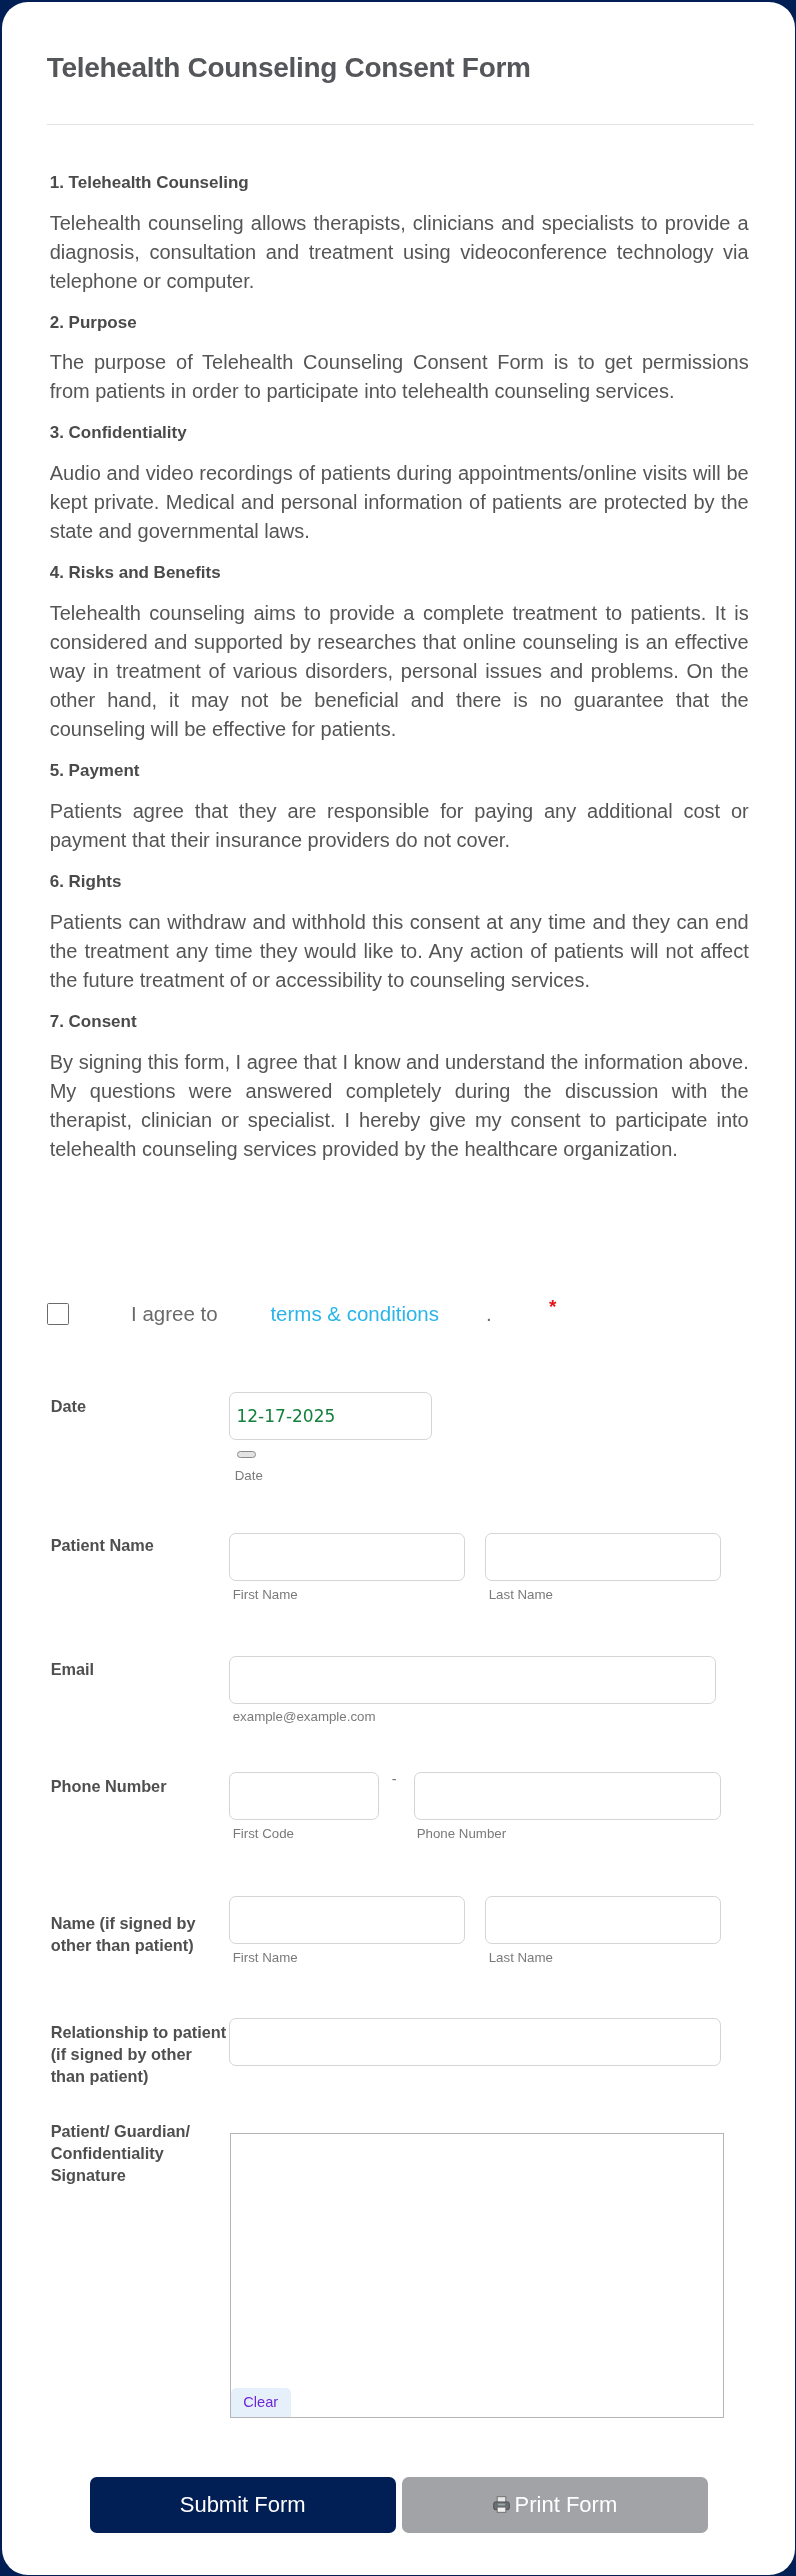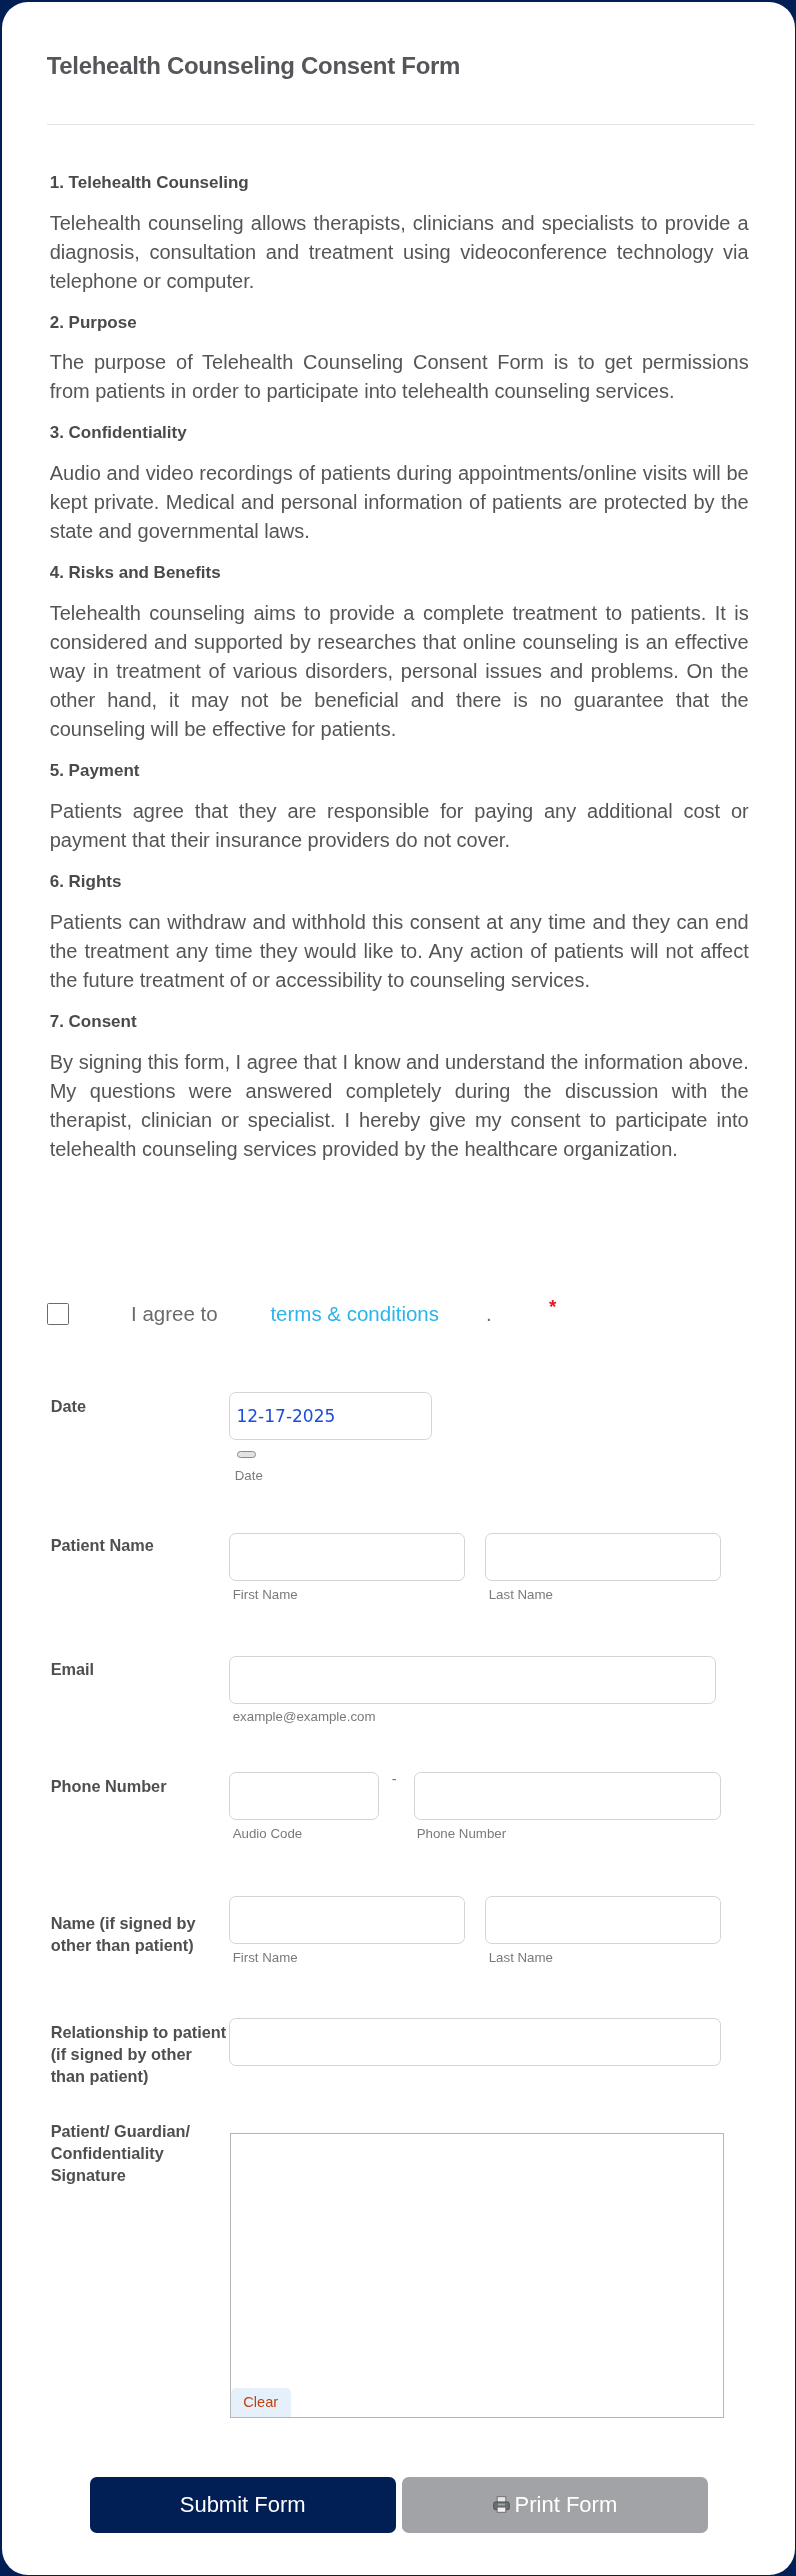--- a/index.html
+++ b/index.html
@@ -13,21 +13,21 @@
     .card {
       position: absolute;
       left: 1.7px; top: 1.7px;
       width: 793px; height: 2573px;
       background: #ffffff;
       border-radius: 26px;
     }
     .title {
       position: absolute;
       left: 45px; top: 50px;
-      font-size: 24px;
+      font-size: 28px;
       font-weight: bold;
       color: #55565a;
       letter-spacing: -0.3px;
     }
     .title-divider {
       position: absolute;
       left: 45px; top: 122px;
       width: 707px; height: 0.9px;
       background: #e3e3e3;
     }
@@ -77,21 +77,21 @@
       line-height: 22px;
     }
     .input {
       position: absolute;
       height: 48px;
       border: 1.7px solid #d4d4d4;
       border-radius: 6.8px;
       background: #fff;
       font-family: "DejaVu Sans", sans-serif;
       font-size: 17px;
-      color: #1d4ed8;
+      color: #15803d;
       padding: 0 6.8px;
     }
     .sublabel {
       position: absolute;
       font-size: 13.3px;
       color: #7a7a7a;
     }
     .date-toggle {
       position: absolute;
       left: 235px; top: 1449px;
@@ -112,21 +112,21 @@
       border: 1.7px solid #b5b5b5;
       background: #fff;
     }
     .clear-btn {
       position: absolute;
       left: 0; bottom: 0;
       width: 60px; height: 29px;
       background: #e6f0fb;
       border: none;
       border-radius: 5.1px 5.1px 0 0;
-      color: #c2410c;
+      color: #6d28d9;
       font-size: 14.6px;
       font-family: "Liberation Sans", sans-serif;
     }
     .btn {
       position: absolute;
       top: 2475px;
       height: 56px;
       border-radius: 6.8px;
       border: none;
       font-size: 22px;
@@ -197,21 +197,21 @@
   <div class="sublabel" style="left:487px; top:1585px;">Last Name</div>
 
   <div class="field-label" style="top:1656px;">Email</div>
   <input class="input" style="left: 227px; top: 1654px; width: 487px;" value="">
   <div class="sublabel" style="left:231px; top:1707px;">example@example.com</div>
 
   <div class="field-label" style="top:1773px;">Phone Number</div>
   <input class="input" style="left: 227px; top: 1770px; width: 150px;" value="">
   <div class="dash">-</div>
   <input class="input" style="left: 412px; top: 1770px; width: 307px;" value="">
-  <div class="sublabel" style="left:231px; top:1824px;">Audio Code</div>
+  <div class="sublabel" style="left:231px; top:1824px;">First Code</div>
   <div class="sublabel" style="left:415px; top:1824px;">Phone Number</div>
 
   <div class="field-label" style="top:1896px; width:167px;margin-top:14px;">Name (if signed by other than patient)</div>
   <input class="input" style="left: 227px; top: 1894px; width: 236px;" value="">
   <input class="input" style="left: 483px; top: 1894px; width: 236px;" value="">
   <div class="sublabel" style="left:231px; top:1948px;">First Name</div>
   <div class="sublabel" style="left:487px; top:1948px;">Last Name</div>
 
   <div class="field-label" style="top:2019px; width:176px;">Relationship to patient (if signed by other than patient)</div>
   <input class="input" style="left: 227px; top: 2016px; width: 492px;" value="">

